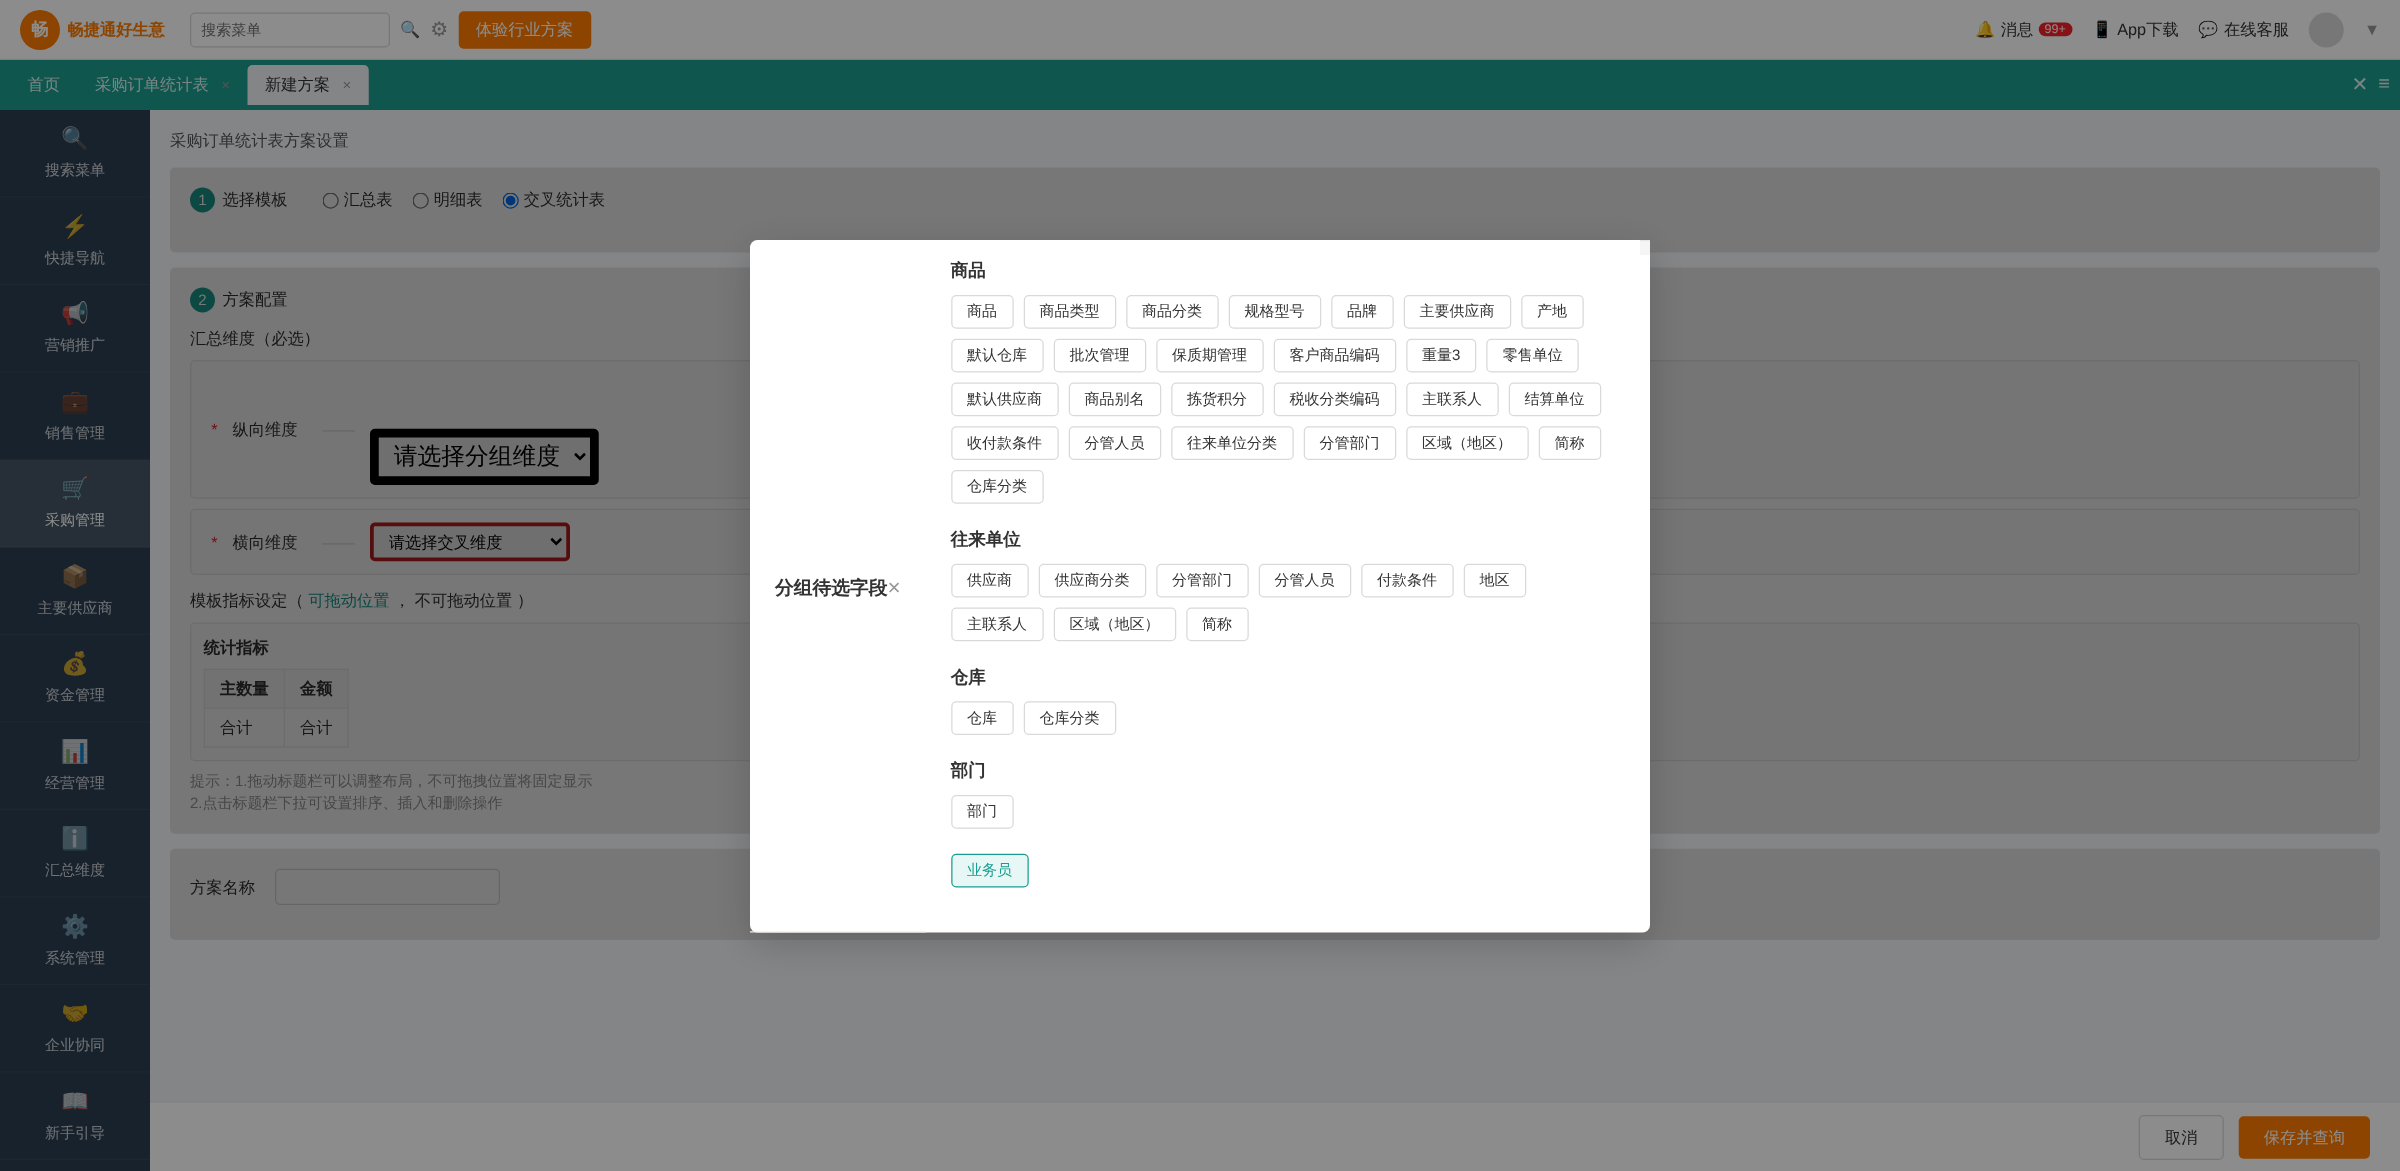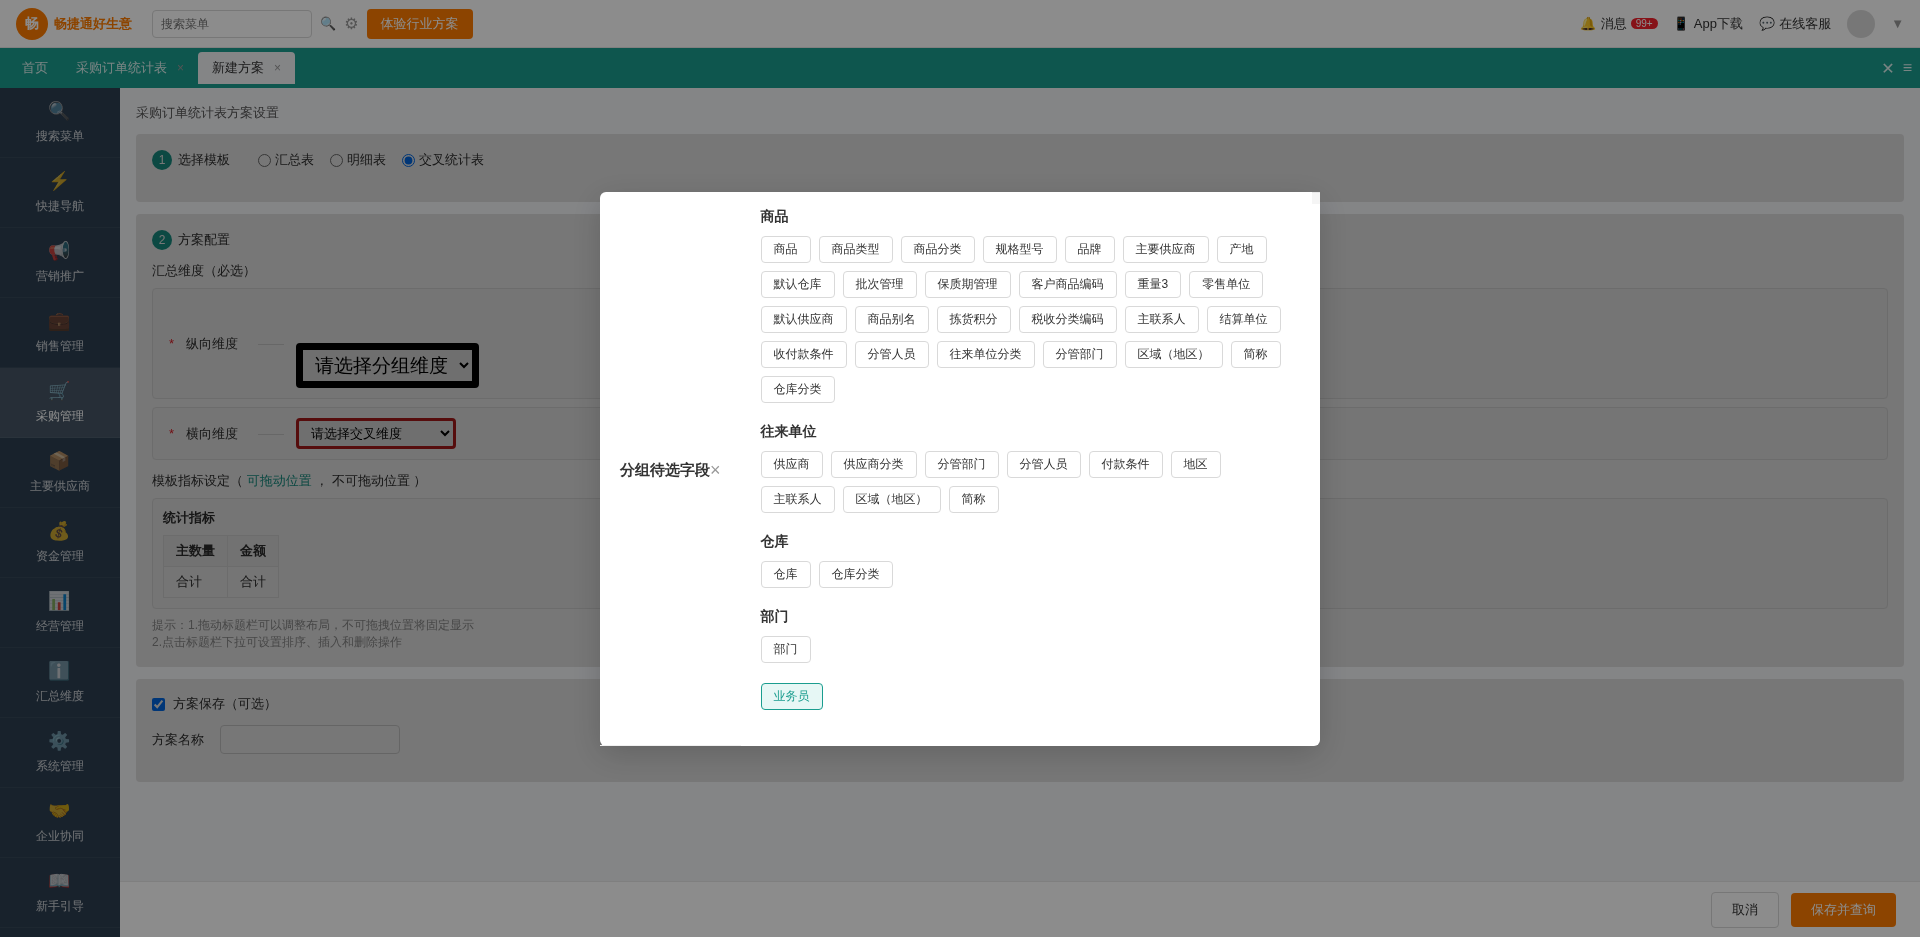--- a/index.html
+++ b/index.html
@@ -495,24 +495,20 @@
         </tbody>
       </table>
     </div>
     <div class="tips-text">
       提示：1.拖动标题栏可以调整布局，不可拖拽位置将固定显示<br>
       2.点击标题栏下拉可设置排序、插入和删除操作
     </div>
   </div>
 
   <div class="section-card">
-    <div class="form-row">
-      <input type="checkbox" checked="" style="">
-      <span>方案保存（可选）</span>
-    </div>
     <div class="form-row">
       <span style="min-width:60px;font-size:13px;">方案名称</span>
       <input type="text" class="form-input" style="width: 180px;" placeholder="">
     </div>
   </div>
 </div>
 
 <div class="bottom-bar">
   <button class="btn-cancel">取消</button>
   <button class="btn-primary">保存并查询</button>

